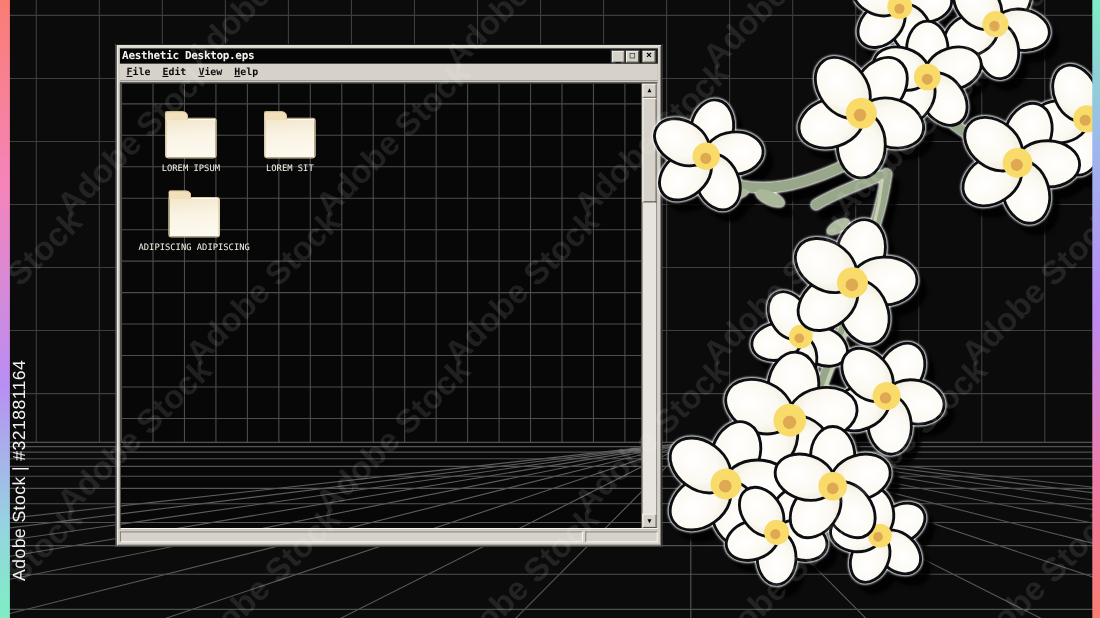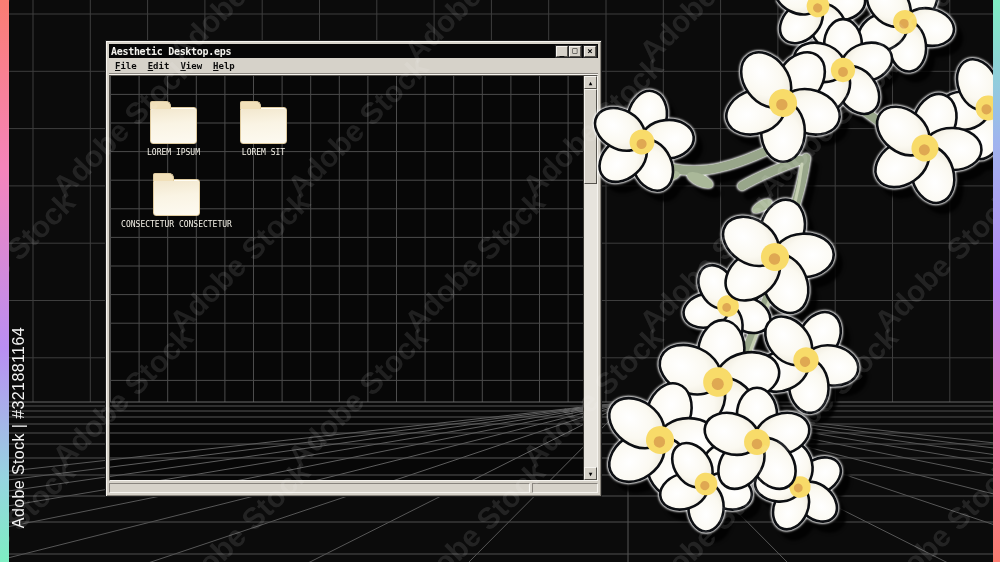--- a/index.html
+++ b/index.html
@@ -132,21 +132,21 @@
           <div class="folder-item f1">
             <div class="folder-icon">
               <div class="folder-tab"></div>
             </div>
             <div class="folder-label">LOREM SIT</div>
           </div>
           <div class="folder-item f2">
             <div class="folder-icon">
               <div class="folder-tab"></div>
             </div>
-            <div class="folder-label">CONSECTETUR CONSECTETUR</div>
+            <div class="folder-label">ADIPISCING ADIPISCING</div>
           </div>
         </div>
 
       <div class="scrollbar">
         <div class="sbtn up">
             <span>▲</span>
           </div>
         <div class="sthumb"></div>
         <div class="sbtn down">
             <span>▼</span>

